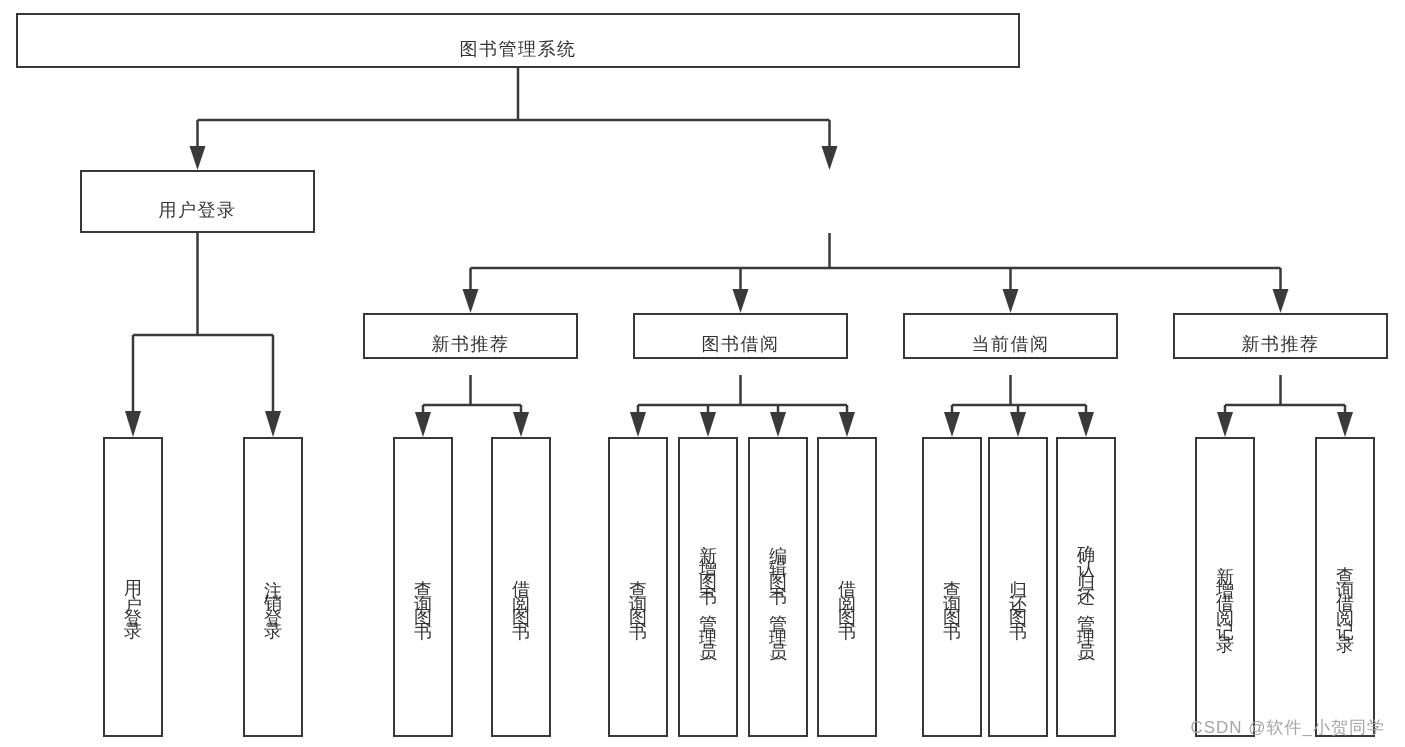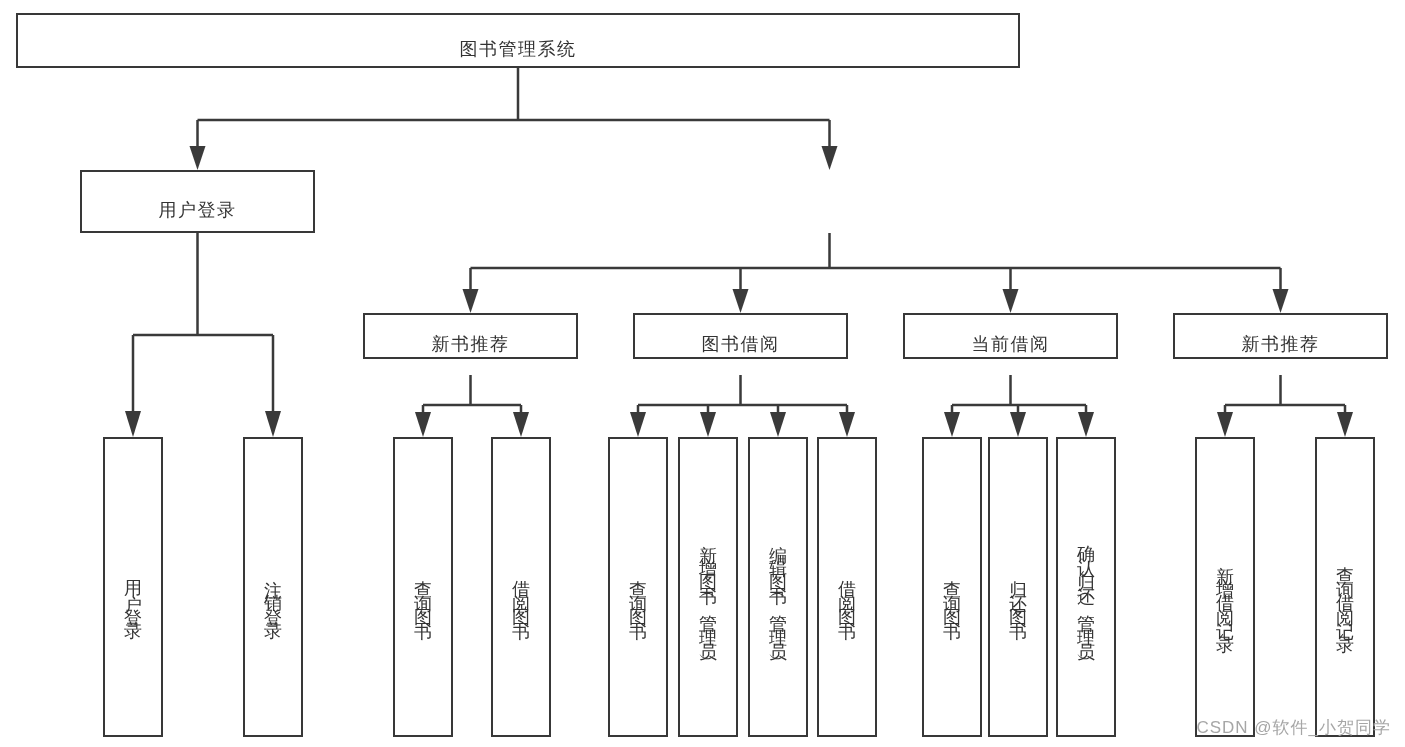--- a/index.html
+++ b/index.html
@@ -16,21 +16,21 @@
   .root{left:16px;top:13px;width:1004px;height:55px;}
   .l2{top:170px;width:235px;height:63px;}
   .l3{top:313px;width:215px;height:46px;}
   .leaf{top:437px;width:60px;height:300px;}
   .vtext{
     writing-mode:vertical-lr;text-orientation:mixed;
     font-size:18px;letter-spacing:14px;color:#333333;
     margin-bottom:-14px;white-space:nowrap;
   }
   #watermark{
-    position:absolute;right:14px;top:716px;font-size:17px;letter-spacing:1px;
+    position:absolute;right:20px;top:716px;font-size:17px;letter-spacing:1px;
     color:#a6a6a6;z-index:5;white-space:nowrap;padding-left:8px;
   }
 </style>
 </head>
 <body>
 
 <div id="stage">
 
   <svg id="wires" viewBox="0 0 1405 747" xmlns="http://www.w3.org/2000/svg">
     <g stroke="#3a3a3a" stroke-width="2.5" fill="none">

